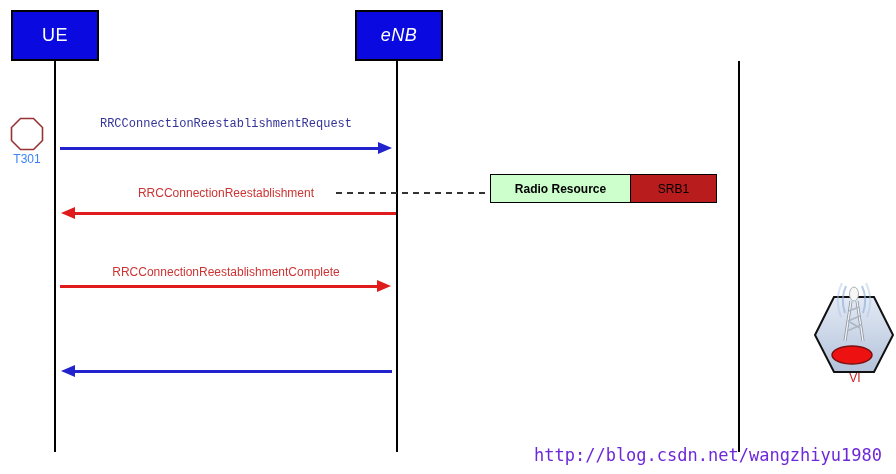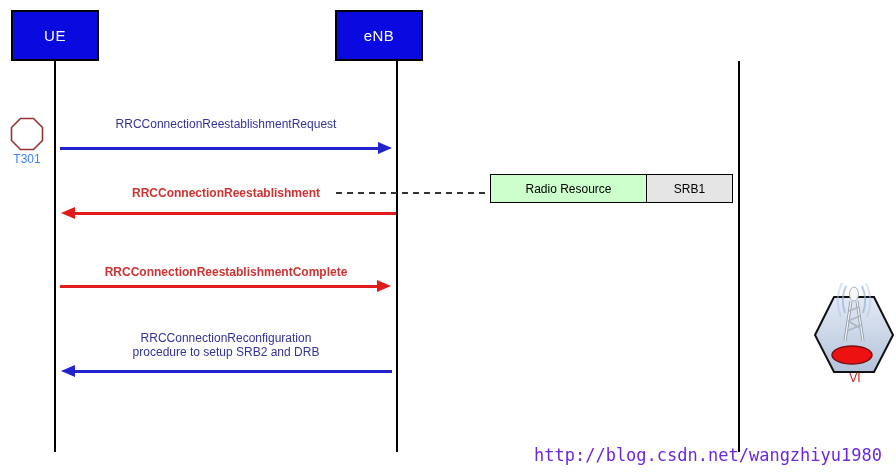--- a/index.html
+++ b/index.html
@@ -5,37 +5,37 @@
   html,body { margin:0; padding:0; background:#fff; }
   .canvas {
     position:relative; width:896px; height:474px; background:#ffffff;
     font-family:"Liberation Sans", sans-serif; overflow:hidden;
   }
   
   .entity-box {
     position:absolute; top:10px; width:88px; height:51px;
     background:#0a0ae0; border:2px solid #000; box-sizing:border-box;
     display:flex; align-items:center; justify-content:center;
-    color:#fff; font-size:15px; letter-spacing:0.5px; z-index:3;
+    color:#fff; font-size:18px; letter-spacing:0.5px; z-index:3;
   }
   .entity-ue  { left:11px; }
-  .entity-enb { left:335px; }
+  .entity-enb { left:355px;font-style:italic; }
   .entity-mme { left:695px; }
   
   .lifeline { position:absolute; top:61px; width:2px; height:391px; background:#000; z-index:1; }
   .lifeline-ue  { left:54px; }
   .lifeline-enb { left:396px; }
   .lifeline-mme { left:738px; }
   
   .msg-label {
     position:absolute; left:60px; width:332px; text-align:center;
     font-size:12px; line-height:14px; z-index:2; white-space:pre-line;
   }
-  .blue-label { color:#333399; }
-  .red-label  { color:#cc3333;font-weight:bold; }
+  .blue-label { color:#333399;font-family:Liberation Mono, monospace; }
+  .red-label  { color:#cc3333; }
   .lbl-1 { top:117px; }
   .lbl-2 { top:186px; }
   .lbl-3 { top:265px; }
   .lbl-4 { top:331px; }
   
   .arrow-line { position:absolute; height:3px; z-index:2; }
   .arrow-head {
     position:absolute; width:0; height:0; z-index:2;
     border-top:6px solid transparent; border-bottom:6px solid transparent;
   }
@@ -56,22 +56,22 @@
   }
   
   .param-table {
     position:absolute; left:490px; top:174px; border-collapse:collapse; z-index:3;
     font-size:12px; color:#000;
   }
   .param-table td {
     border:1px solid #000; text-align:center; vertical-align:middle;
     height:28px; padding:0 4px; box-sizing:border-box;
   }
-  .td-param { width:156px; background:#ccffcc; }
-  .td-value { width:86px;  background:#e5e5e5; }
+  .td-param { width:140px; background:#ccffcc;font-weight:bold; }
+  .td-value { width:86px;  background:#b91c1c; }
   
   .timer-icon { position:absolute; left:10px; top:117px; z-index:2; }
   .timer-label {
     position:absolute; left:3px; top:152px; width:48px; text-align:center;
     font-size:12px; color:#3b82f6; z-index:2;
   }
   
   .logo { position:absolute; left:812px; top:283px; z-index:2; }
   
   .watermark {
@@ -116,22 +116,20 @@
       <td class="td-param">Radio Resource</td>
       <td class="td-value">SRB1</td>
     </tr>
   </tbody>
     </table>
 
   <div class="msg-label red-label lbl-3">RRCConnectionReestablishmentComplete</div>
   <div class="arrow-line red-line line-3"></div>
   <div class="arrow-head head-3"></div>
 
-  <div class="msg-label blue-label lbl-4">RRCConnectionReconfiguration
-procedure to setup SRB2 and DRB</div>
   <div class="arrow-line blue-line line-4"></div>
   <div class="arrow-head head-4"></div>
 
   <svg class="logo" width="84" height="104" viewBox="0 0 84 104">
     <defs>
       <linearGradient id="hexGrad" x1="0" y1="0" x2="0" y2="1">
         <stop offset="0" stop-color="#e3eaf5"></stop>
         <stop offset="1" stop-color="#b3c2da"></stop>
       </linearGradient>
     </defs>

